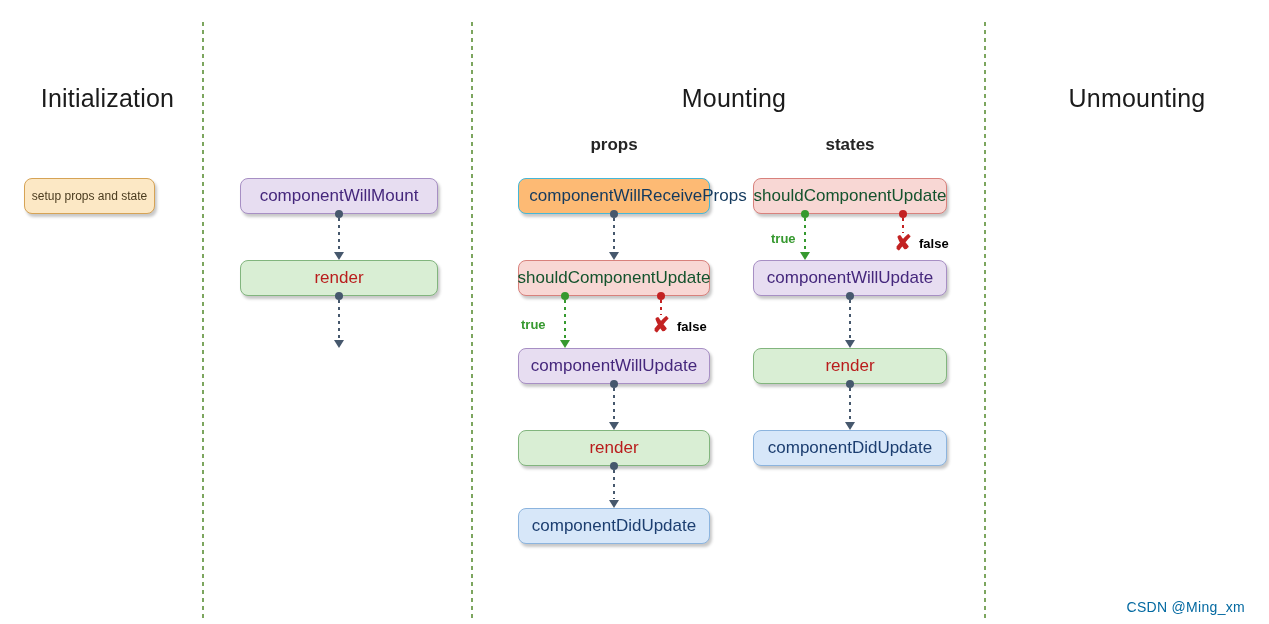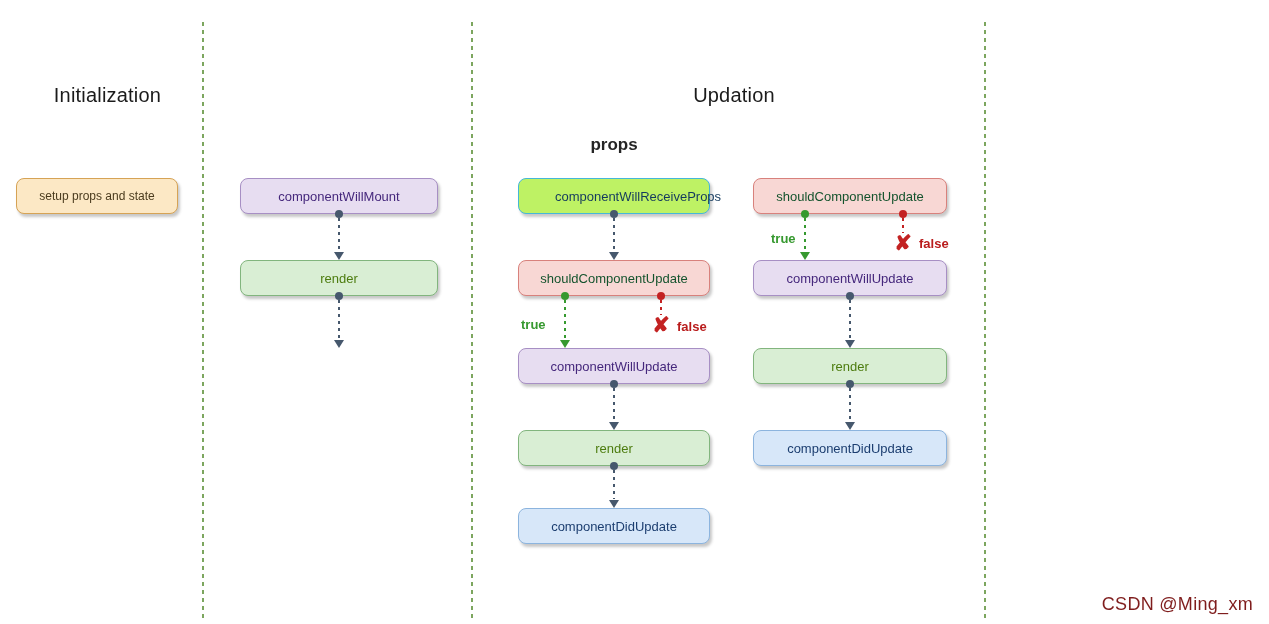--- a/index.html
+++ b/index.html
@@ -9,39 +9,39 @@
     background:#ffffff;
     font-family:"Liberation Sans", sans-serif;
     overflow:hidden;
   }
   .divider{
     position:absolute;top:22px;bottom:6px;width:2px;
     background:repeating-linear-gradient(to bottom,#7ca65f 0 4px,transparent 4px 8px);
   }
   .section-title{
     position:absolute;top:84px;text-align:center;
-    font-size:20px;font-weight:500;color:#1b1b1b;letter-spacing:.2px;
+    font-size:25px;font-weight:500;color:#1b1b1b;letter-spacing:.2px;
   }
   .col-label{
     position:absolute;top:135px;text-align:center;
     font-size:17px;font-weight:700;color:#252525;
   }
   .node{
     position:absolute;height:36px;border-radius:8px;
     display:flex;align-items:center;justify-content:center;
-    font-size:13px;font-weight:500;
+    font-size:17px;font-weight:500;
     border:1.5px solid;box-sizing:border-box;
     box-shadow:2px 3px 3px rgba(0,0,0,0.22);
     white-space:nowrap;
   }
   .node.orange{background:#fce8c5;border-color:#d6a355;color:#4a3b1e;font-size:12px;}
   .node.purple{background:#e7ddf1;border-color:#a78fc4;color:#45277c;}
-  .node.green {background:#d9eed4;border-color:#82b57e;color:#4d7c0f;}
+  .node.green {background:#d9eed4;border-color:#82b57e;color:#b91c1c;}
   .node.blue  {background:#d7e7f9;border-color:#8cb4de;color:#1c3e70;}
-  .node.cyan  {background:#bef264;border-color:#45b7d8;color:#143a5e;padding-left:48px;}
+  .node.cyan  {background:#fdba74;border-color:#45b7d8;color:#143a5e;padding-left:48px;}
   .node.red   {background:#f8d7d4;border-color:#d8817c;color:#14532d;}
 
   .varrow{
     position:absolute;width:14px;margin-left:-7px;
     background:repeating-linear-gradient(to bottom,currentColor 0 3px,transparent 3px 7px);
     background-size:2px calc(100% - 17px);
     background-position:50% 8px;
     background-repeat:no-repeat;
   }
   .varrow::before{
@@ -59,42 +59,44 @@
   .varrow.gray{color:#46586d;}
   .varrow.greenA{color:#36992f;}
   .varrow.redA{color:#c32222;}
 
   .xmark{
     position:absolute;transform:translateX(-50%);
     color:#c32222;font-size:21px;font-weight:700;line-height:1;
   }
   .branch-label{position:absolute;font-size:13px;font-weight:600;}
   .branch-label.true-l{color:#36992f;}
-  .branch-label.false-l{color:#b91c1c;}
+  .branch-label.false-l{color:#000000;}
 
   .watermark{
-    position:absolute;right:16px;bottom:9px;
-    font-size:18px;color:#7f1d1d;letter-spacing:.3px;
+    position:absolute;right:24px;bottom:9px;
+    font-size:14px;color:#0369a1;letter-spacing:.3px;
   }
 </style>
 </head>
 <body>
 
 <div id="canvas">
 
   <div class="divider" style="left:202px"></div>
   <div class="divider" style="left:471px"></div>
   <div class="divider" style="left:984px"></div>
 
   <div class="section-title" style="left:20px;width:175px">Initialization</div>
-  <div class="section-title" style="left:534px;width:400px">Updation</div>
+  <div class="section-title" style="left:534px;width:400px">Mounting</div>
+  <div class="section-title" style="left:1037px;width:200px">Unmounting</div>
 
   <div class="col-label" style="left:518px;width:192px">props</div>
+  <div class="col-label" style="left:753px;width:194px">states</div>
 
-  <div class="node orange" style="left:16px;top:178px;width:162px">setup props and state</div>
+  <div class="node orange" style="left:24px;top:178px;width:131px">setup props and state</div>
 
   <div class="node purple" style="left:240px;top:178px;width:198px">componentWillMount</div>
   <div class="varrow gray" style="left:339px;top:210px;height:50px"></div>
   <div class="node green" style="left:240px;top:260px;width:198px">render</div>
   <div class="varrow gray" style="left:339px;top:292px;height:56px"></div>
 
   <div class="node cyan" style="left:518px;top:178px;width:192px">componentWillReceiveProps</div>
   <div class="varrow gray" style="left:614px;top:210px;height:50px"></div>
   <div class="node red" style="left:518px;top:260px;width:192px">shouldComponentUpdate</div>
 

